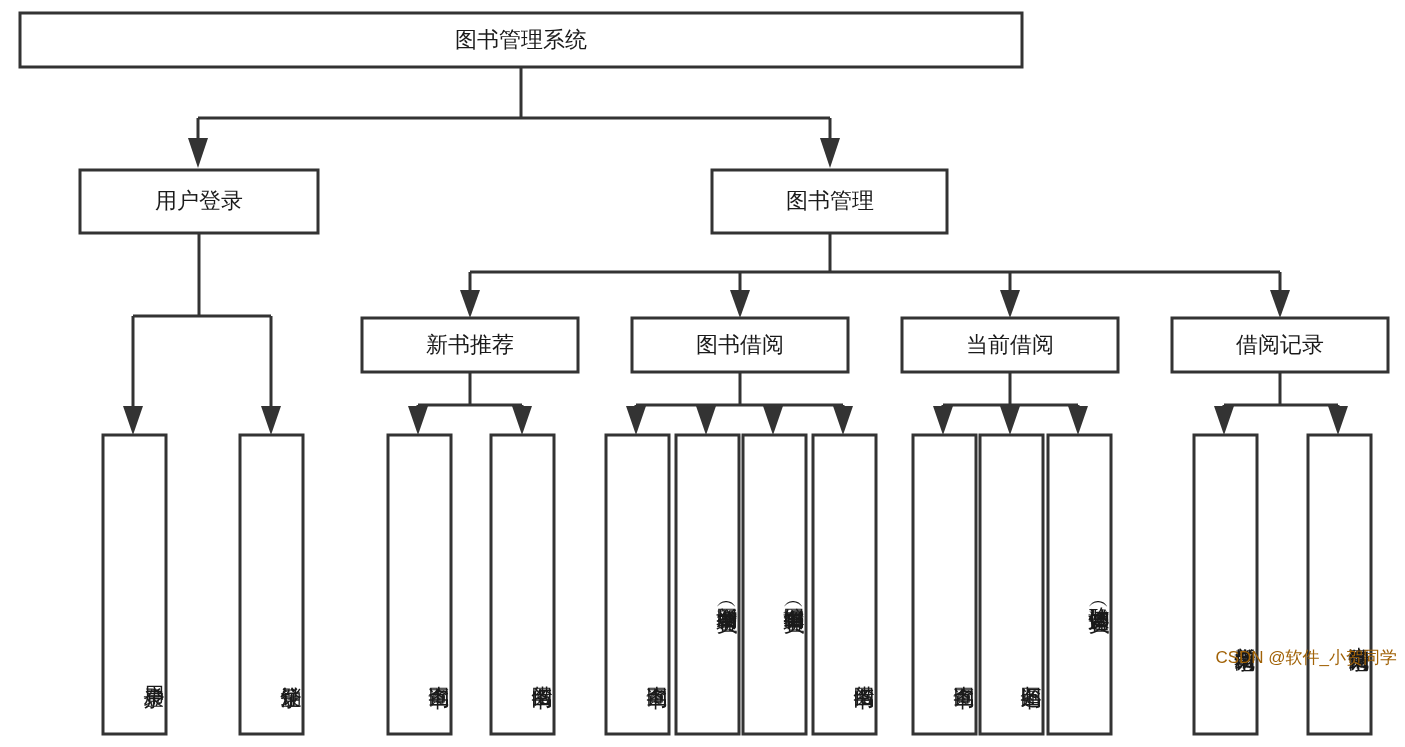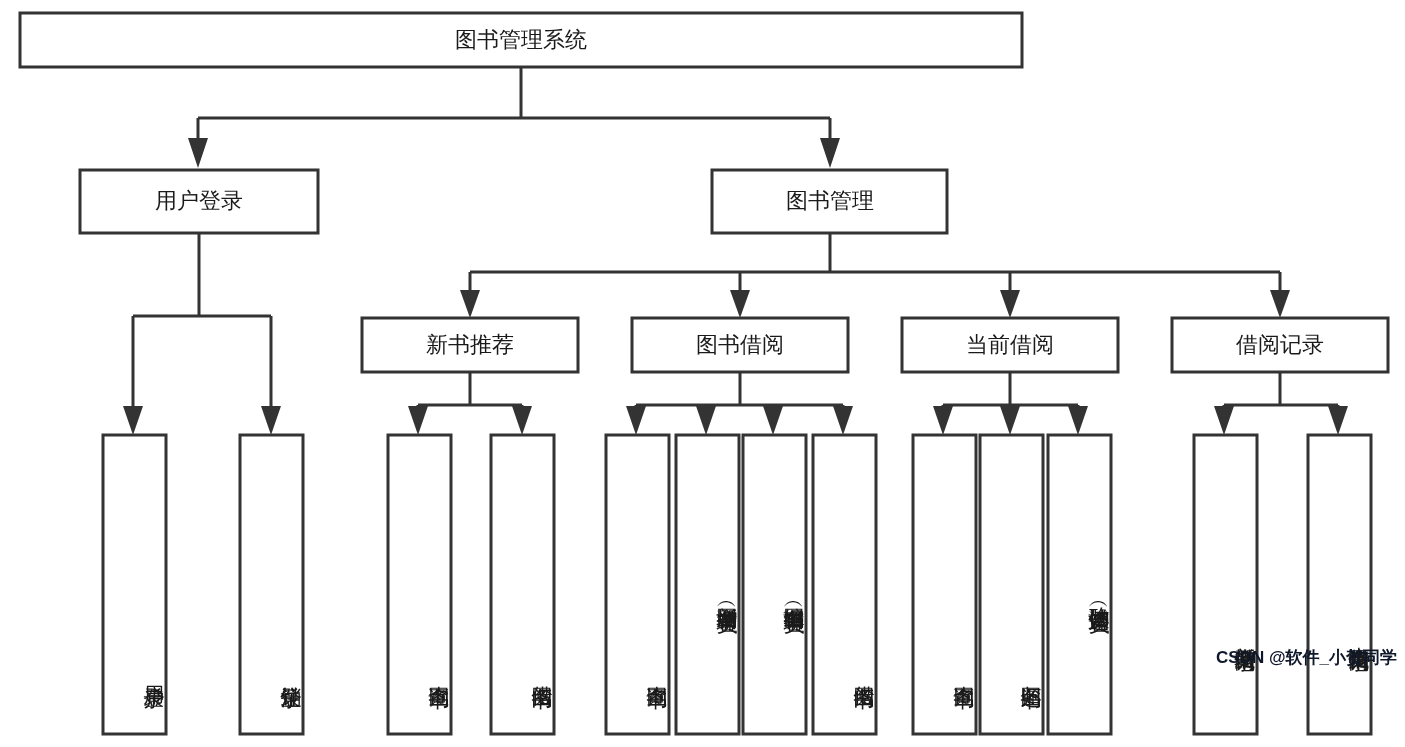--- a/index.html
+++ b/index.html
@@ -65,24 +65,23 @@
     align-items: flex-start;
     justify-content: center;
     pointer-events: none;
   }
   .watermark {
     position: absolute;
     right: 8px;
     bottom: 4px;
     font-family: "Liberation Sans", "DejaVu Sans", sans-serif;
     font-size: 17px;
-    color: #0f172a;
+    color: #a16207;
     white-space: nowrap;
     user-select: none;
-    font-weight: bold;
   }
 </style>
 </head>
 <body>
 
 <div id="diagram-root">
 
   <svg class="diagram-canvas" viewBox="0 0 1405 747" xmlns="http://www.w3.org/2000/svg">
 
     <g>

